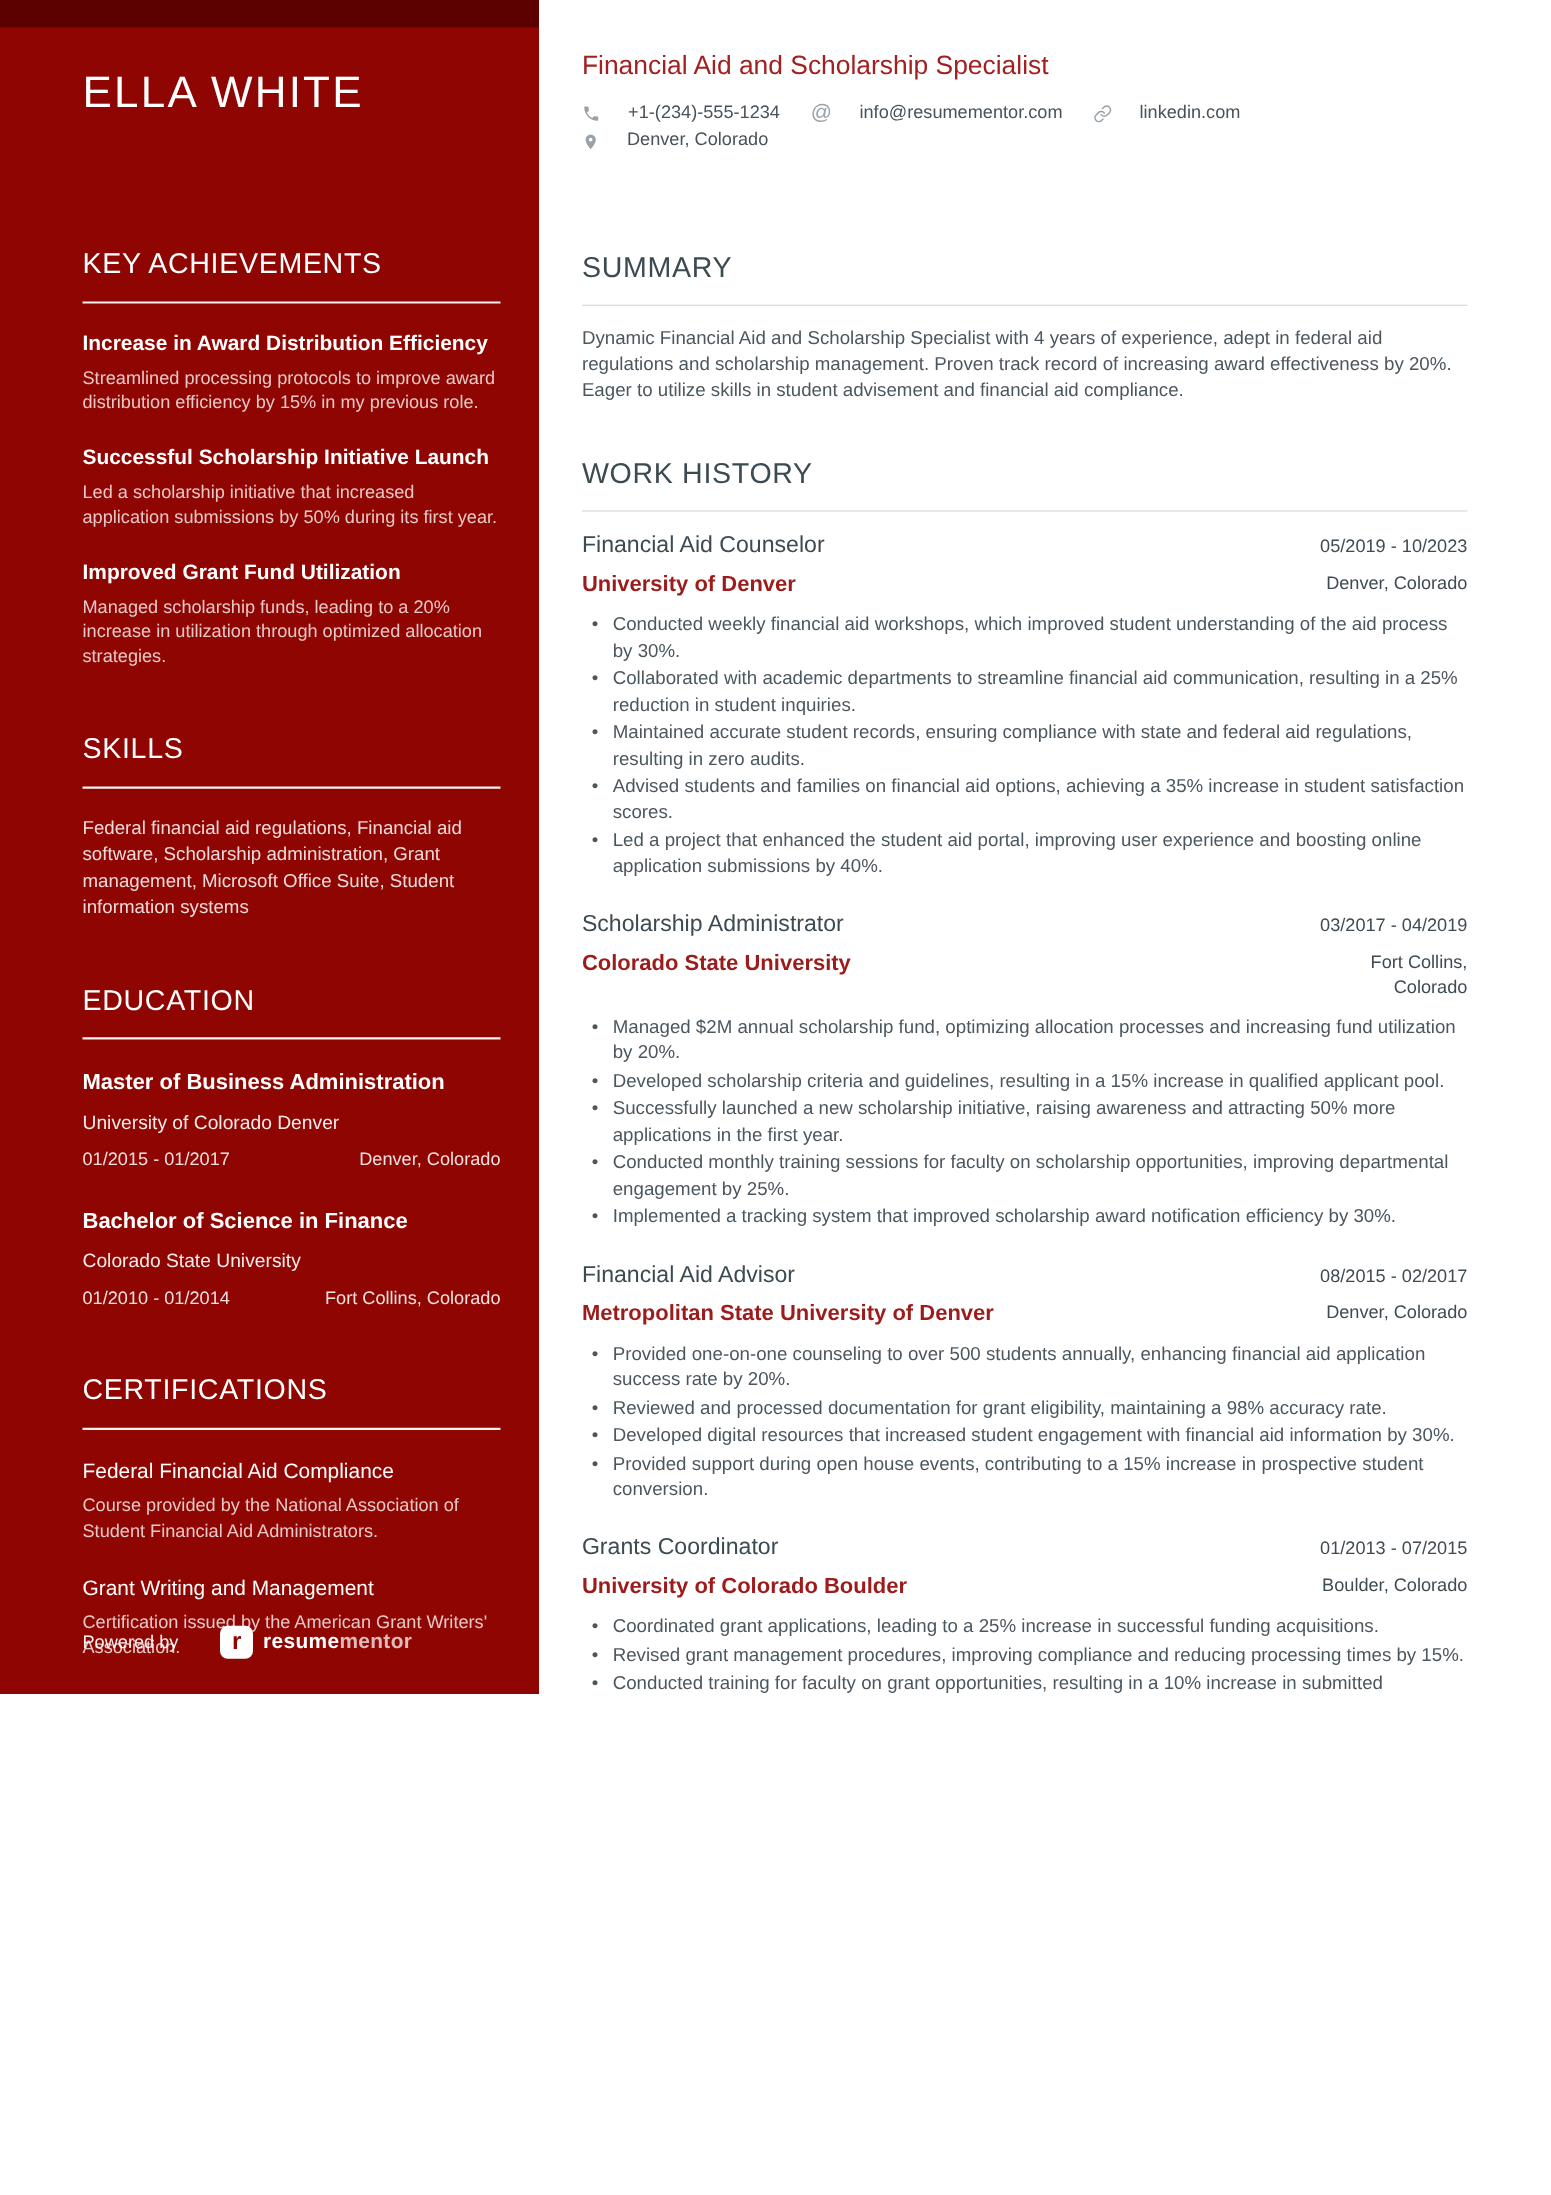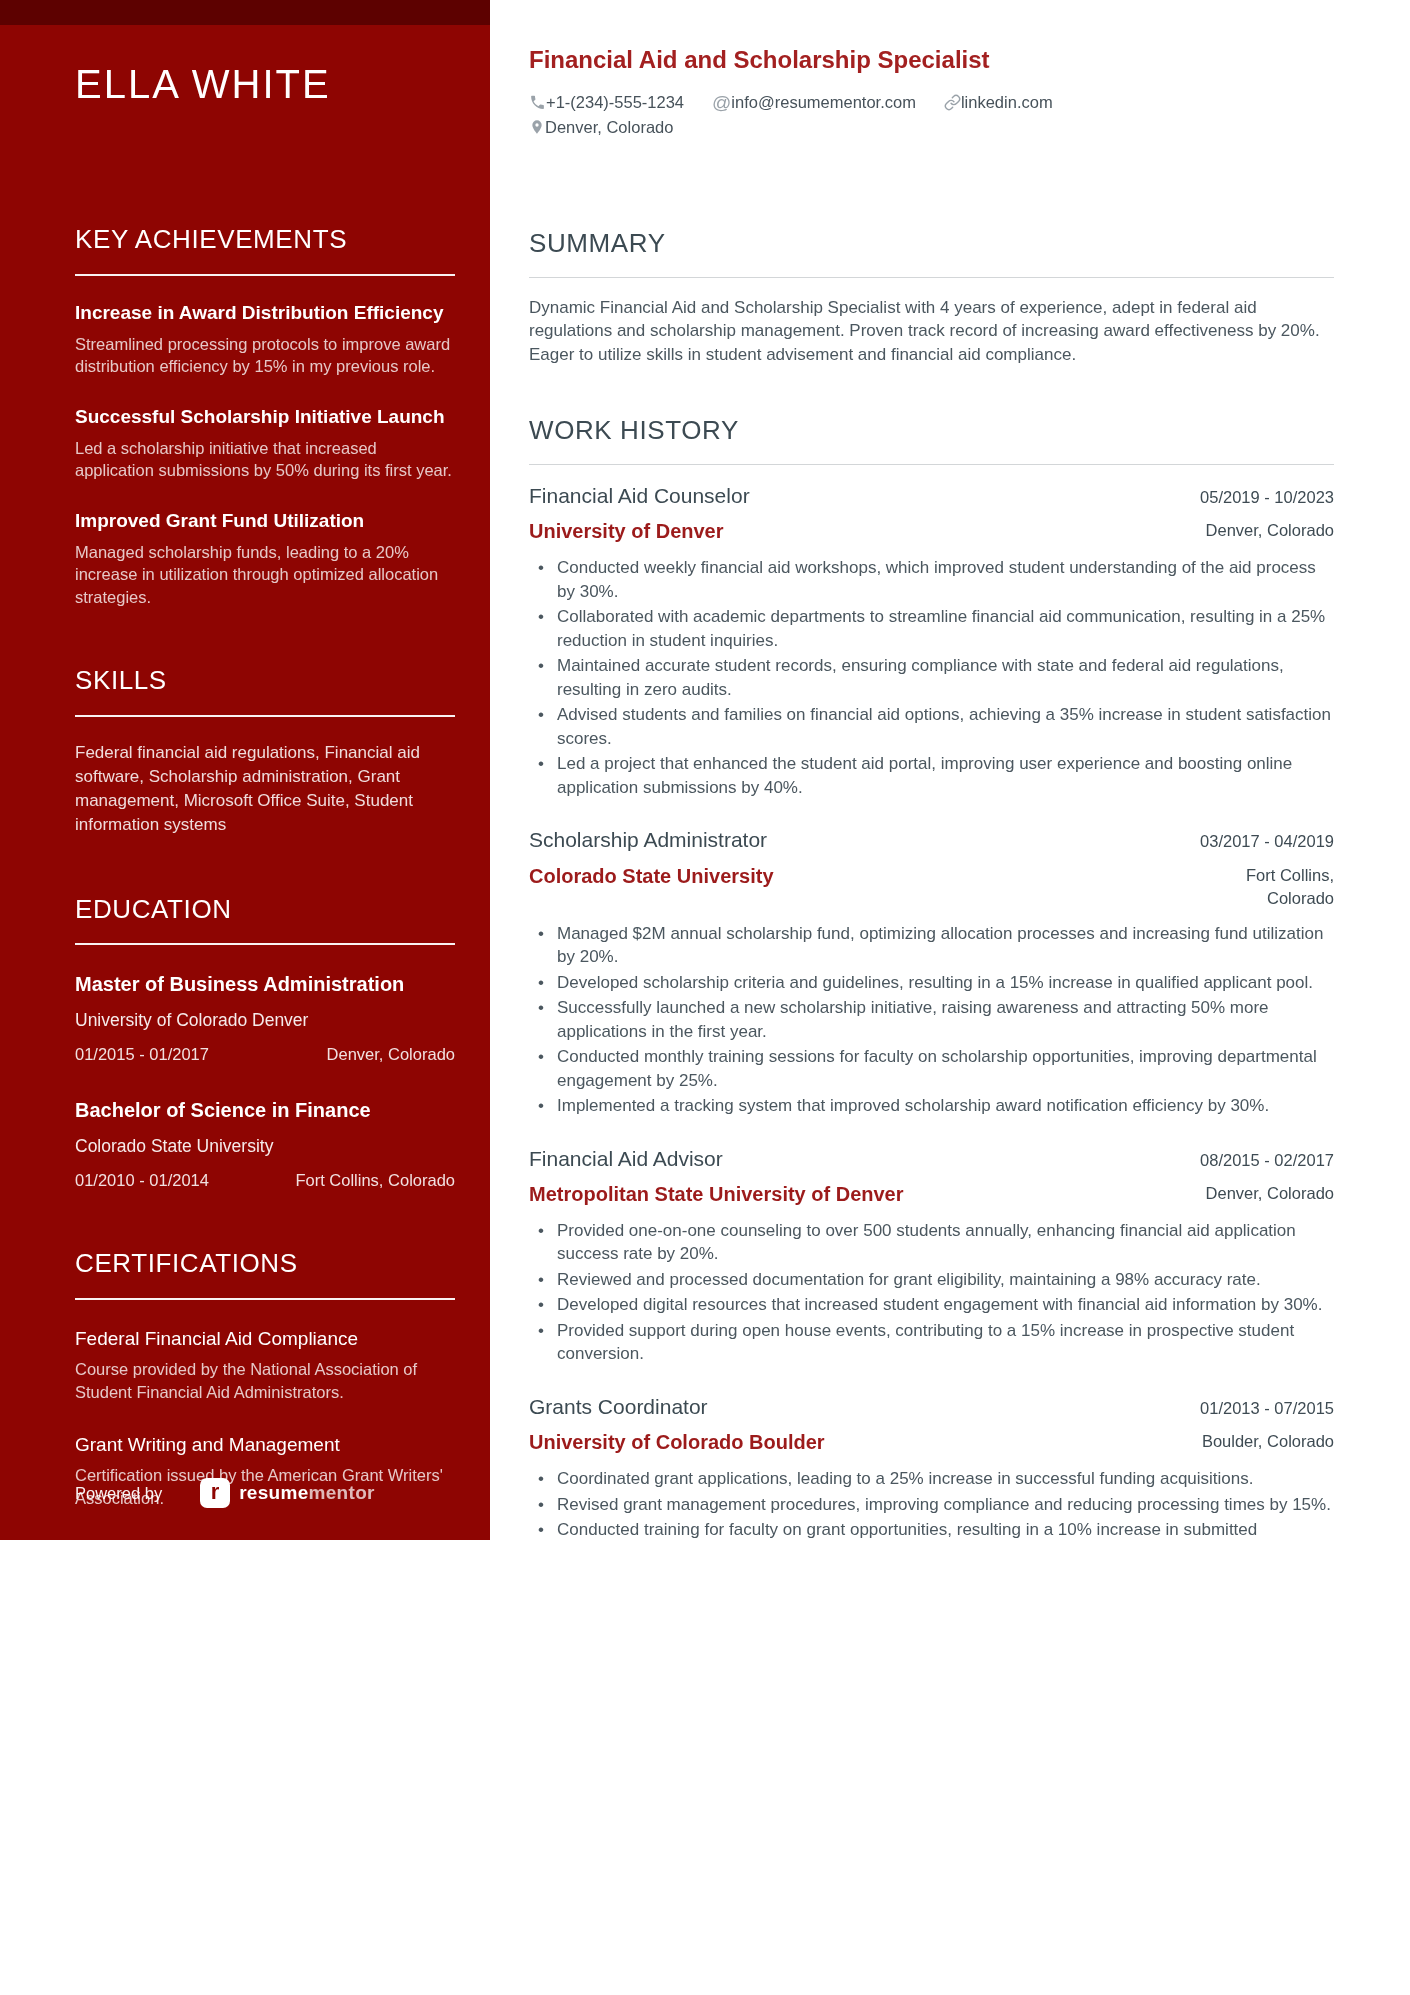--- a/index.html
+++ b/index.html
@@ -29,24 +29,24 @@
   .powered{position:absolute;left:75px;bottom:32px;display:flex;align-items:center;}
   .powered-label{font-size:16.5px;color:rgba(255,255,255,.95);margin-right:38px;}
   .logo-mark{width:30px;height:30px;background:#ffffff;border-radius:7px;display:flex;align-items:center;justify-content:center;margin-right:9px;}
   .logo-mark span{color:var(--sidebar-red,#8e0502);font-size:22px;font-weight:800;line-height:1;transform:translateY(-1px);}
   .brand{font-size:19px;letter-spacing:.3px;}
   .brand b{color:#ffffff;font-weight:700;}
   .brand i{font-style:normal;font-weight:600;color:rgba(255,255,255,.72);}
 
   
   .main{margin-left:490px;width:920px;box-sizing:border-box;padding:46px 76px 0 39px;position:relative;}
-  .m-title{margin:0;font-size:24px;font-weight:700;color:var(--accent-red,#a32020);line-height:1.2;}
+  .m-title{margin:0;font-size:24px;font-weight:400;color:var(--accent-red,#a32020);line-height:1.2;}
   .contact{margin-top:18px;}
   .contact-row{display:flex;align-items:center;gap:28px;margin-top:6px;}
-  .c-item{display:inline-flex;align-items:center;gap:0;font-size:16.5px;color:#47525a;}
+  .c-item{display:inline-flex;align-items:flex-end;gap:25px;font-size:16.5px;color:#47525a;}
   .c-icon{color:#9aa2a9;display:inline-flex;}
   .at-glyph{font-size:19px;font-weight:400;color:#9aa2a9;line-height:1;}
   .m-h2{margin:0;font-size:26px;font-weight:400;letter-spacing:.6px;color:var(--heading-slate,#3c4a52);line-height:1.15;}
   .mrule{border:0;border-top:1px solid #d3d6d8;margin:18px 0 18px 0;}
   .sec-summary{margin-top:92px;}
   .sec-work{margin-top:50px;}
   .m-body{margin:0;font-size:17px;line-height:23.5px;color:#4b575f;}
   .job{margin-bottom:28px;}
   .jrow{display:flex;justify-content:space-between;align-items:baseline;}
   .job h3{margin:0;font-size:21px;font-weight:500;color:var(--heading-slate,#3c4a52);line-height:1.25;}

